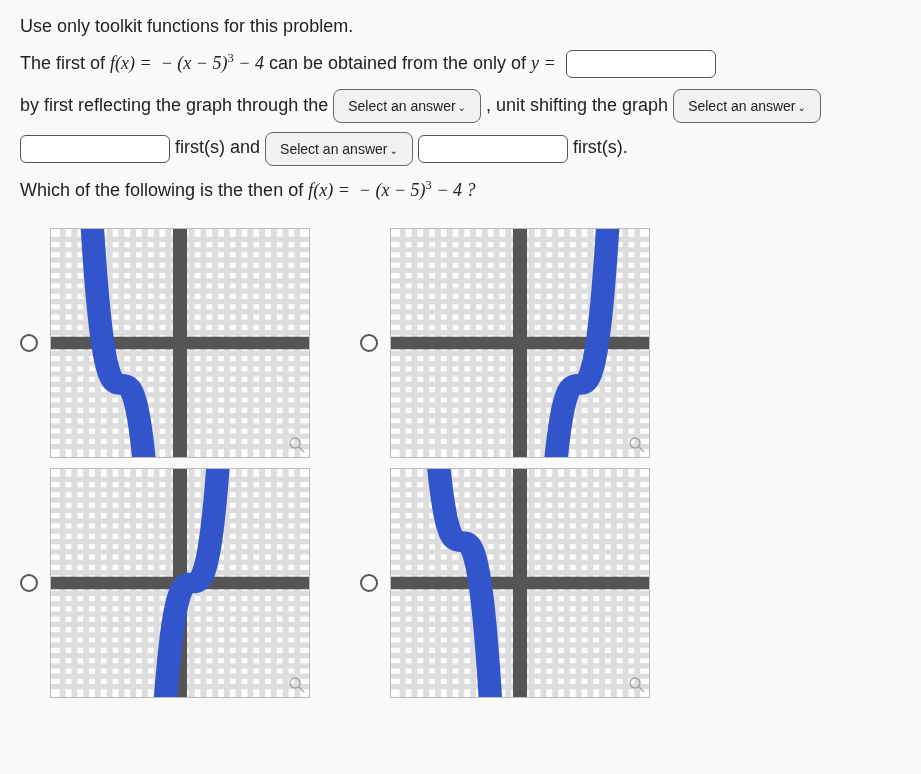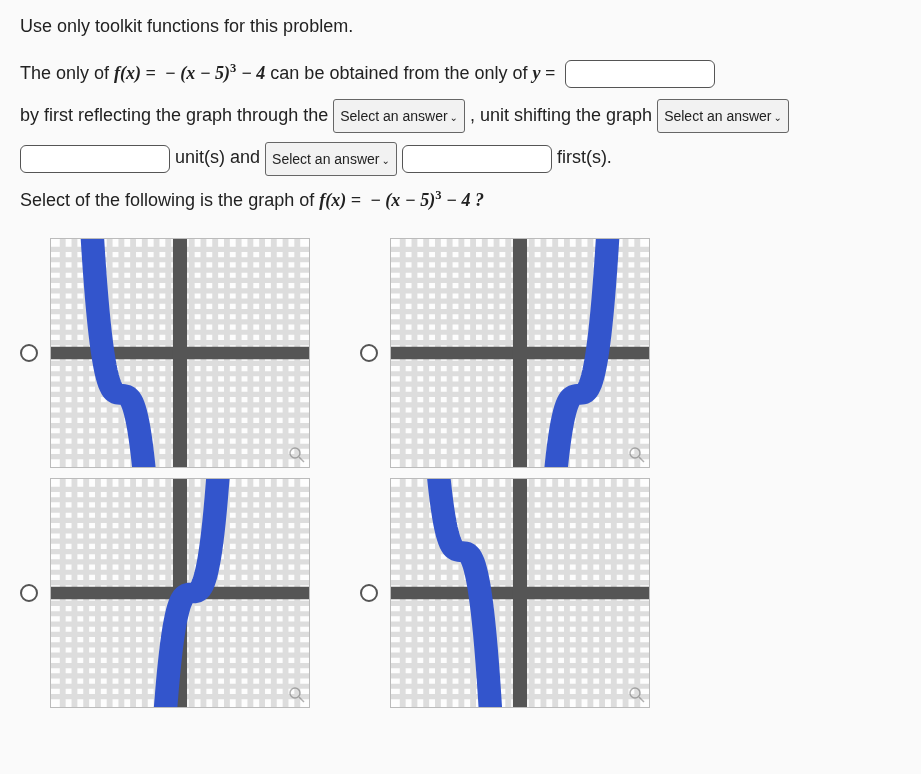--- a/index.html
+++ b/index.html
@@ -4,29 +4,29 @@
   <style>
     * { box-sizing: border-box; margin: 0; padding: 0; }
     body {
       font-family: Arial, Helvetica, sans-serif;
       font-size: 18px;
       color: #222;
       background: #fafafa;
       padding: 16px 20px;
       width: 921px;
     }
-    .instruction { margin-bottom: 18px; }
+    .instruction { margin-bottom: 8px; }
     .problem-line { line-height: 2; margin-bottom: 6px; }
-    .math { font-family: 'Times New Roman', serif; font-style: italic; font-weight: bold; }
+    .math { font-family: 'Times New Roman', serif; font-style: italic; }
     .mathsup { font-size: 0.7em; vertical-align: super; font-style: normal;}
     .select-box {
       display: inline-block;
       border: 1px solid #666;
-      border-radius: 3px;
-      padding: 2px 6px;
+      border-radius: 8px;
+      padding: 2px 14px;
       font-size: 14px;
       background: #f2f2f2;
       cursor: pointer;
       vertical-align: middle;
     }
     .chev { font-size: 10px; margin-left: 2px;}
     .input-box {
       display: inline-block;
       border: 1.5px solid #555;
       border-radius: 6px;
@@ -69,44 +69,44 @@
     .axis-line { stroke: #555; stroke-width: 1.2; }
     .tick { stroke: #555; stroke-width: 1; }
     .curve { stroke: #3355cc; stroke-width: 2; fill: none; }
   </style>
 </head>
 <body>
 
 <div class="instruction">Use only toolkit functions for this problem.</div>
 
 <div class="problem-line">
-  <span>The only of </span>
+  <span>The first of </span>
   <span class="math">f(x) = &nbsp;−&nbsp;(x − 5)<span class="mathsup">3</span> − 4</span>
   <span> can be obtained from the only of </span>
   <span class="math">y =</span>
   &nbsp;<span class="input-box"></span>
 </div>
 
 <div class="problem-line">
   <span>by first reflecting the graph through the </span>
   <span class="select-box"><span>Select an answer</span><span class="chev">⌄</span></span>
   <span>, unit shifting the graph </span>
   <span class="select-box"><span>Select an answer</span><span class="chev">⌄</span></span>
 </div>
 
 <div class="problem-line">
   <span class="input-box"></span>
-  <span> unit(s) and </span>
+  <span> first(s) and </span>
   <span class="select-box"><span>Select an answer</span><span class="chev">⌄</span></span>
   <span class="input-box"></span>
   <span> first(s).</span>
 </div>
 
 <div class="problem-line">
-  <span>Select of the following is the graph of </span>
+  <span>Which of the following is the then of </span>
   <span class="math">f(x) = &nbsp;−&nbsp;(x − 5)<span class="mathsup">3</span> − 4 ?</span>
 </div>
 
 <div class="graph-grid">
 
   <div class="option">
     <div class="radio"></div>
     <div class="graph-box">
       <svg class="plot" viewBox="-11 -11 22 22" preserveAspectRatio="none">
         <g transform="scale(1,-1)">

